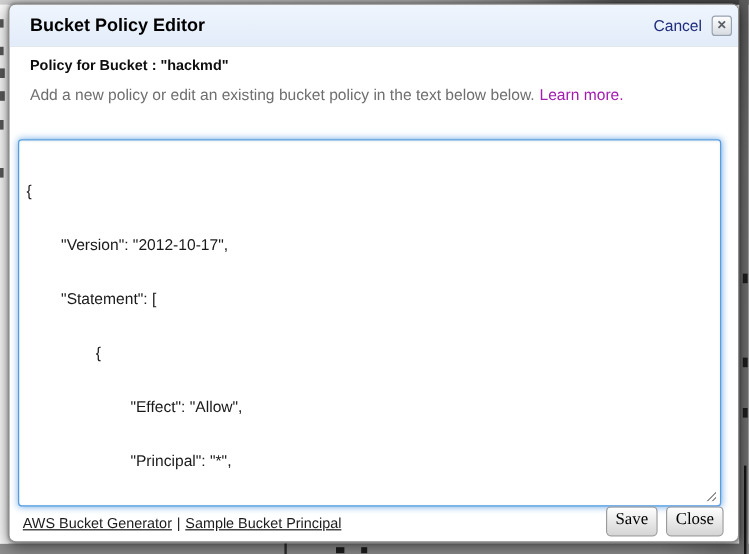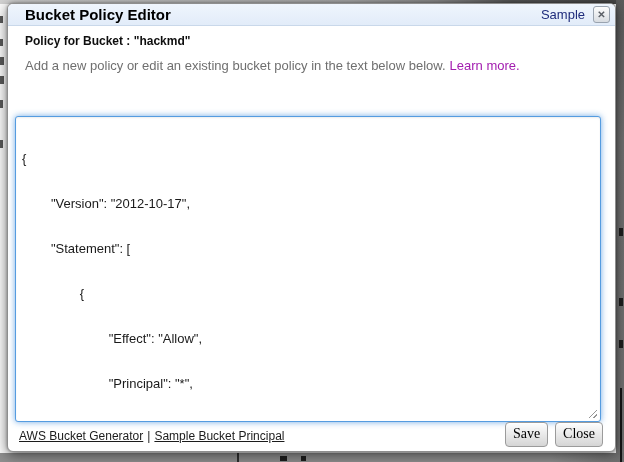--- a/index.html
+++ b/index.html
@@ -36,21 +36,21 @@
   .dialog {
     position: absolute; left: 7px; top: 3px;
     width: 609px; height: 449px;
     background: #ffffff;
     border: 1px solid #8e8e8e;
     border-radius: 6px;
     box-shadow: 0 3px 14px rgba(0,0,0,0.55), 0 0 3px rgba(0,0,0,0.35);
     box-sizing: border-box;
   }
   .dialog-header {
-    height: 22px;
+    height: 35px;
     background: linear-gradient(#eff5fd, #e2ecf9);
     border-bottom: 1px solid #c9d8ea;
     border-radius: 5px 5px 0 0;
     display: flex; align-items: center;
     padding: 0 5px 0 17px;
     box-sizing: border-box;
   }
   .dialog-title { flex: 1; font-size: 15px; font-weight: bold; color: #000; }
   .cancel-link { font-size: 13px; color: #1f2c7c; margin-right: 8px; cursor: pointer; }
   .close-btn {
@@ -127,21 +127,21 @@
 <div class="frag dark" style="right:1px;top:340px;width:4px;height:8px;"></div>
 <div class="vline-bottom"></div>
 <div class="vline-right"></div>
 <div class="frag dark" style="left:280px;bottom:1px;width:7px;height:5px;"></div>
 <div class="frag dark" style="left:301px;bottom:1px;width:5px;height:5px;"></div>
 
 <div class="dialog">
 
   <div class="dialog-header">
     <span class="dialog-title">Bucket Policy Editor</span>
-    <span class="cancel-link">Sample</span>
+    <span class="cancel-link">Cancel</span>
     <span class="close-btn">✕</span>
   </div>
 
   <div class="subtitle">Policy for Bucket : "hackmd"</div>
 
   <div class="description"><span>Add a new policy or edit an existing bucket policy in the text below below.</span><span class="learn-more">Learn more.</span></div>
 
   <div class="policy-editor" role="textbox">
     <div class="line">{</div>
     <div class="line">	"Version": "2012-10-17",</div>

